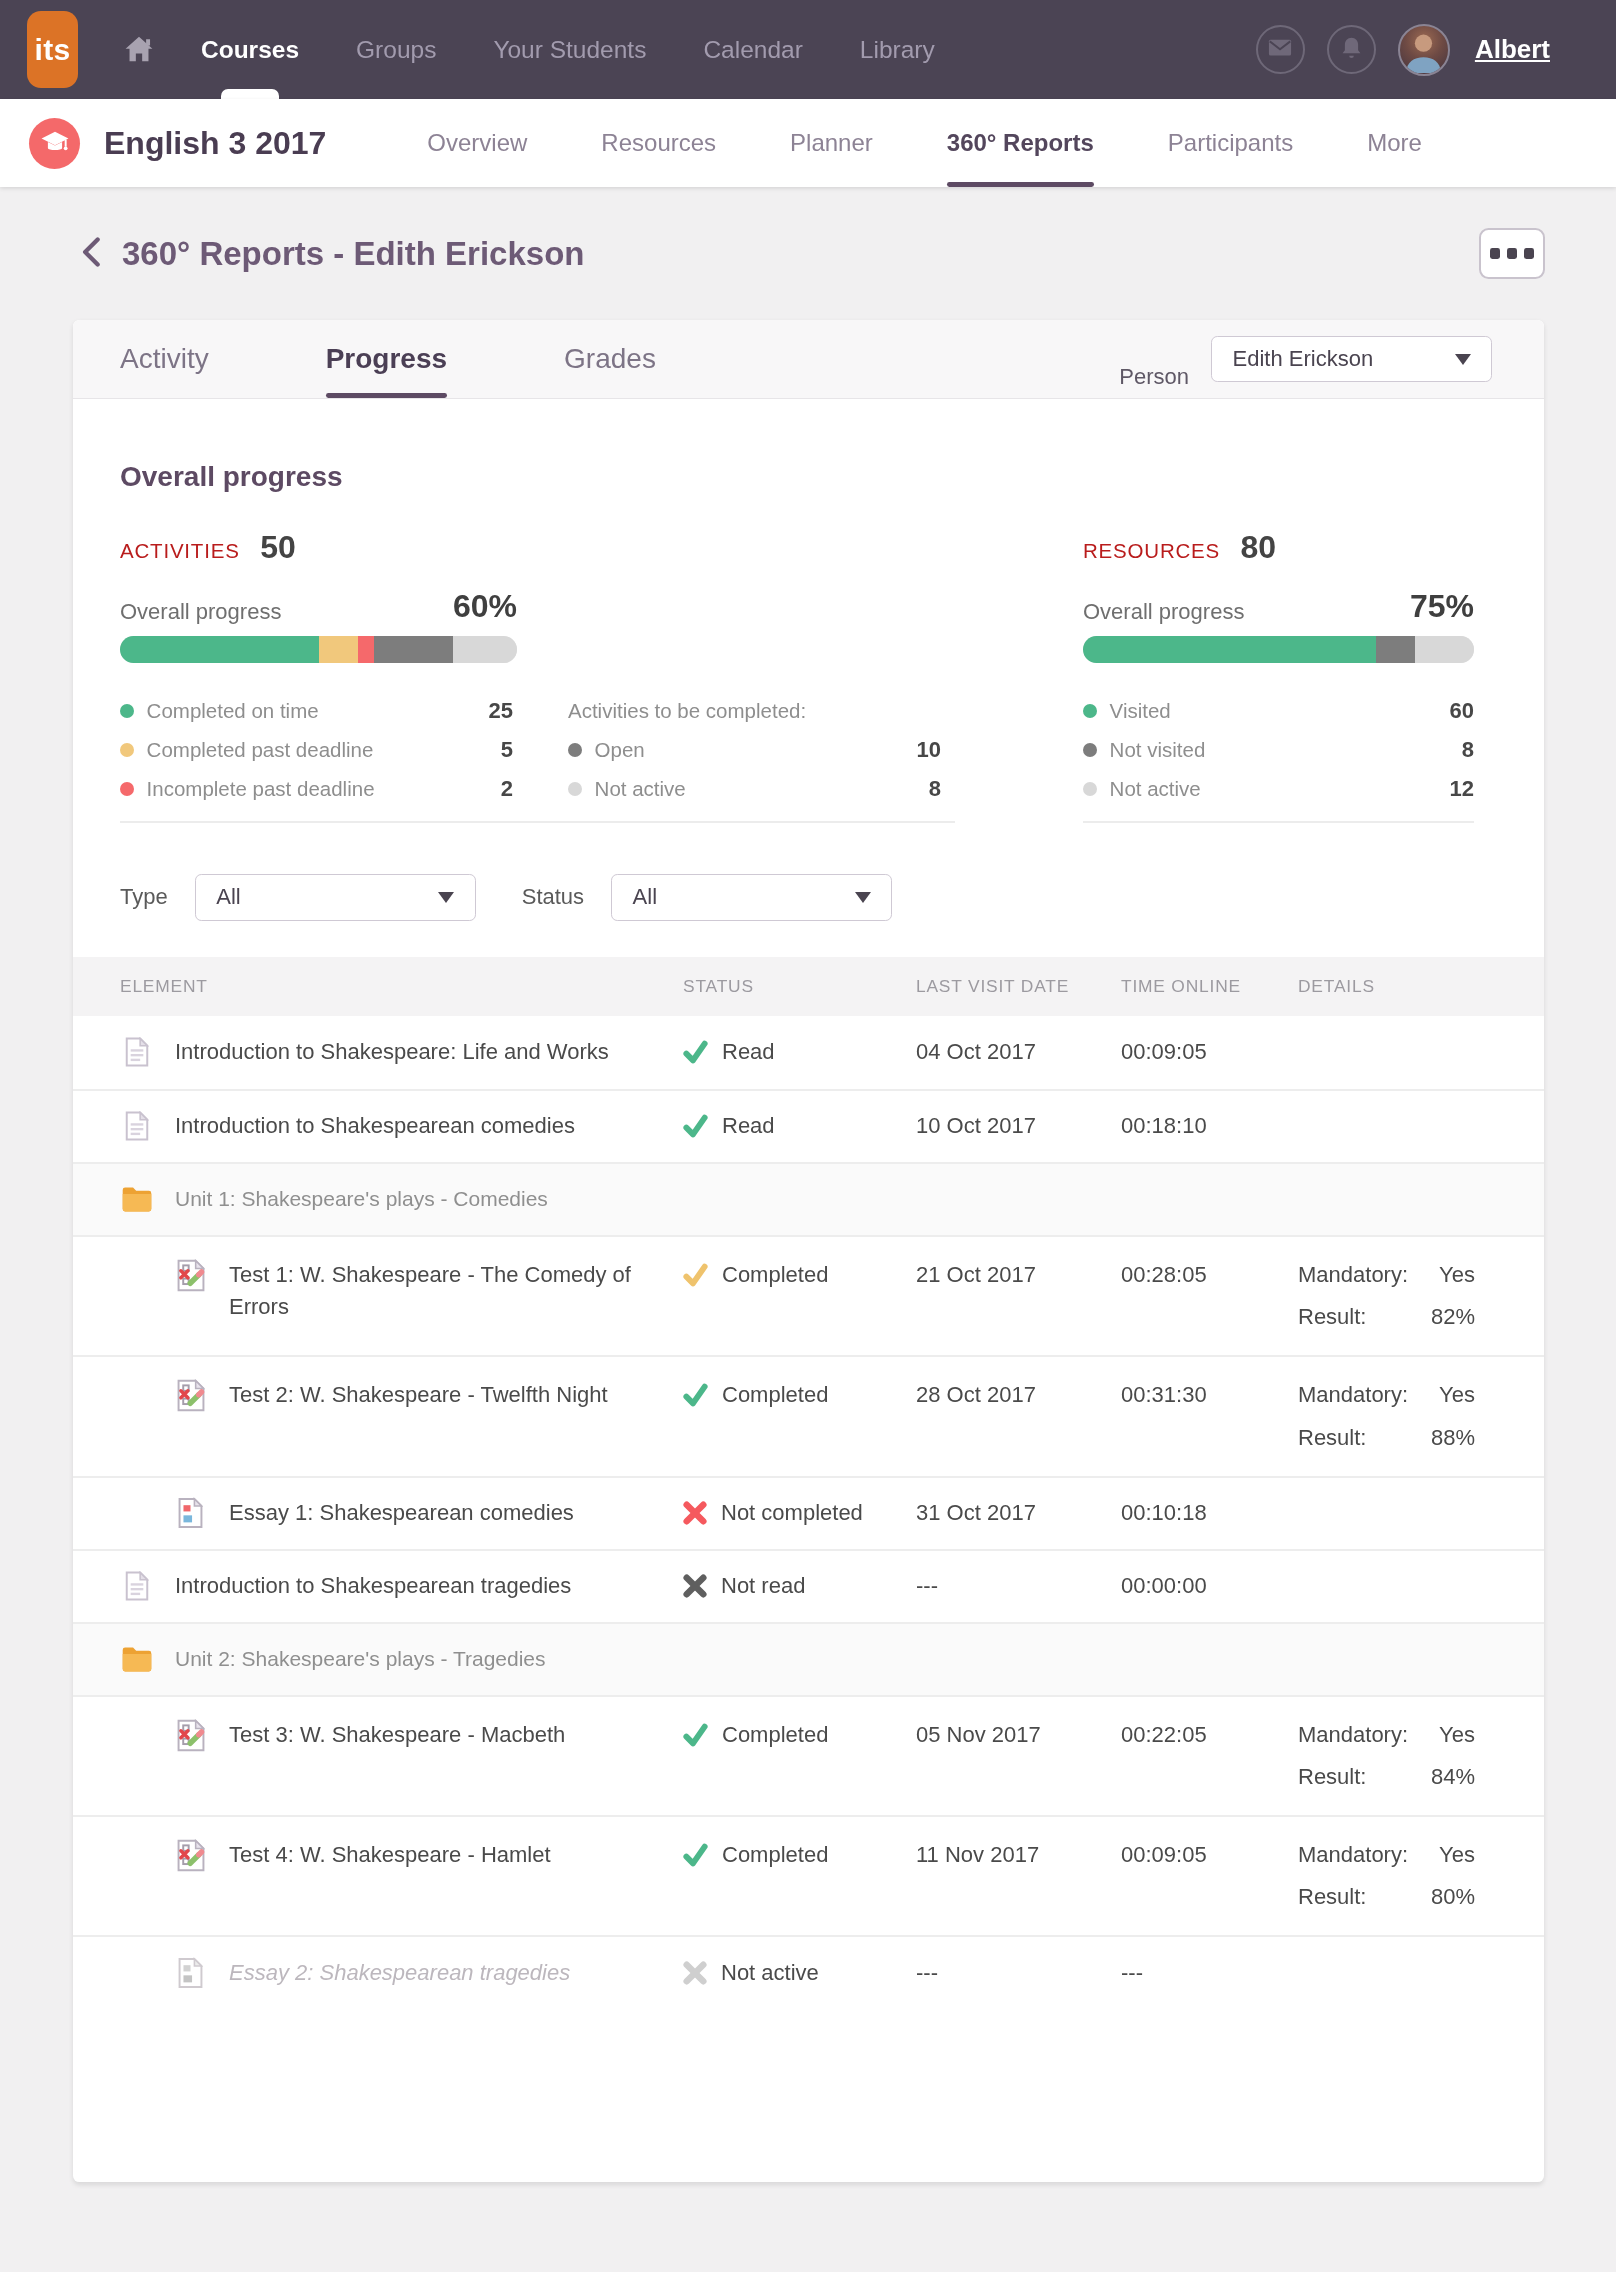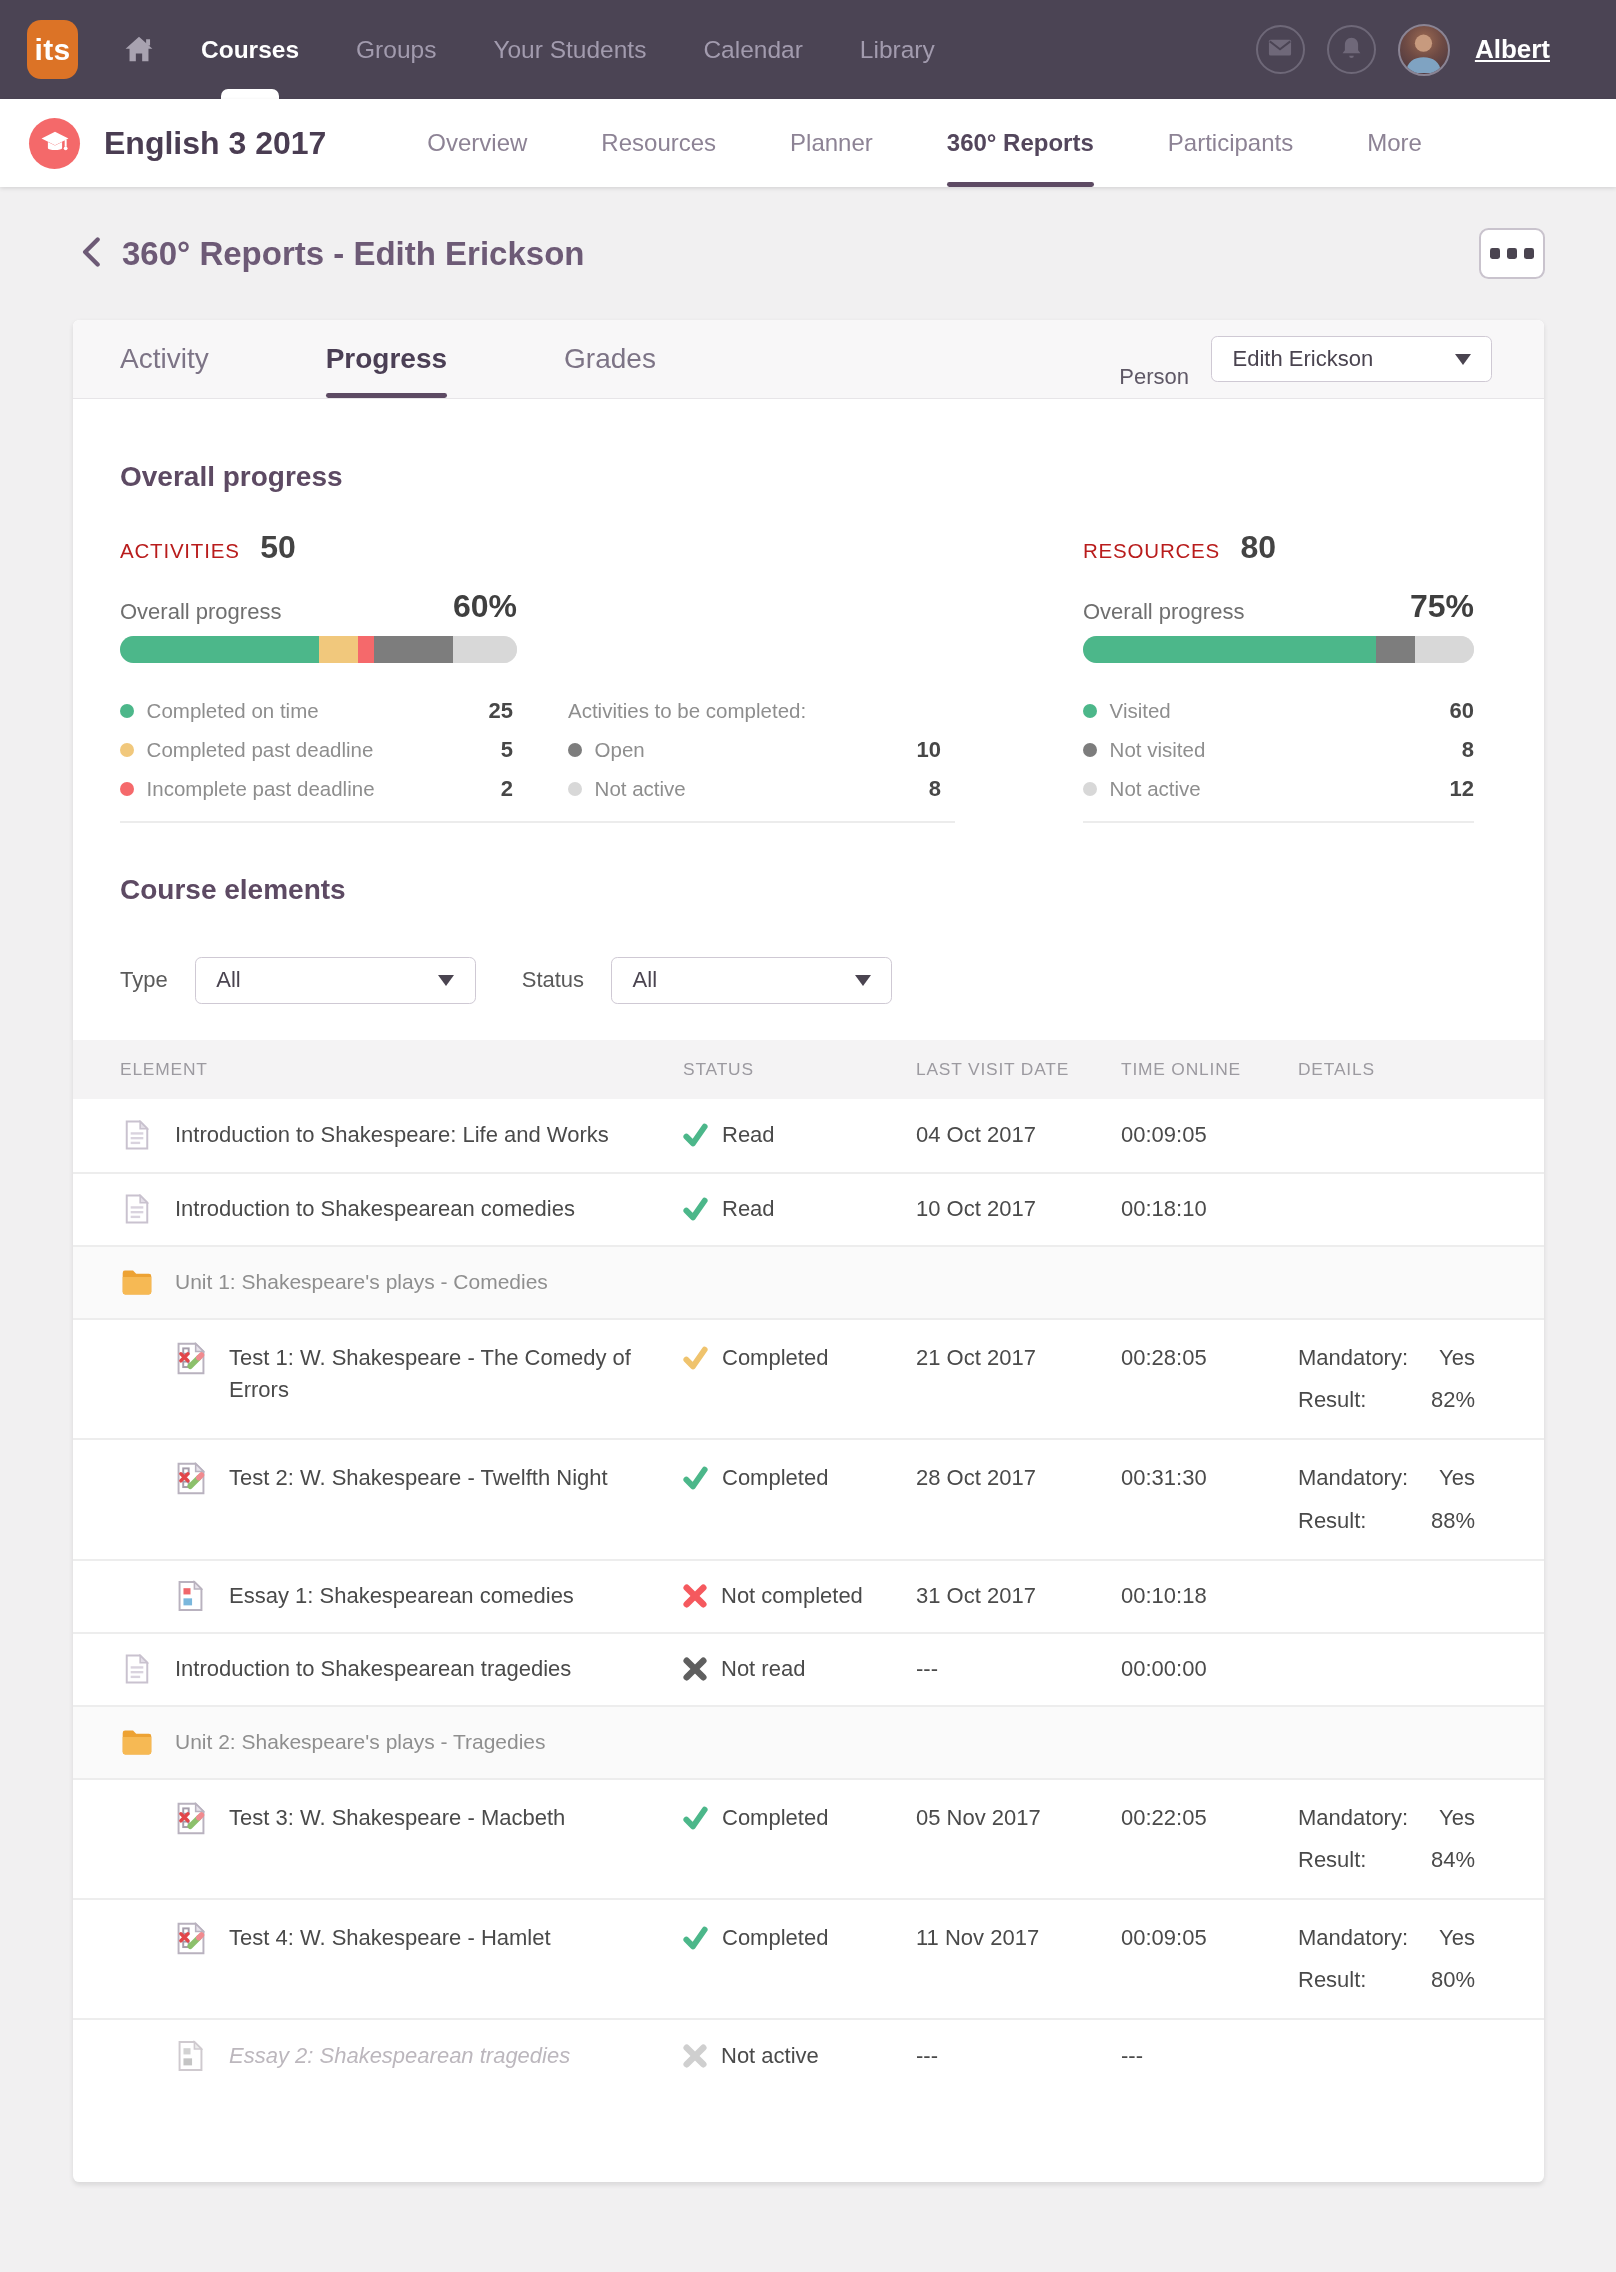--- a/index.html
+++ b/index.html
@@ -5,21 +5,21 @@
   * { margin:0; padding:0; box-sizing:border-box; }
   html,body { background:#e9e8ea; }
   .screen {
     position:relative; width:1616px; height:2273px;
     background:#f1f0f1; overflow:hidden;
     font-family:"Liberation Sans", sans-serif; color:#4a4a4a;
   }
 
   
   .topnav { height:99px; background:#4b4454; display:flex; align-items:center; padding:0 66px 0 27px; }
-  .logo { width:51px; height:59px; background:#dc7326; border-radius:14px; display:flex; align-items:center; justify-content:center;
+  .logo { width:51px; height:77px; background:#dc7326; border-radius:14px; display:flex; align-items:center; justify-content:center;
           color:#fff; font-size:30px; font-weight:bold; letter-spacing:0.4px; }
   .home { margin-left:46px; display:flex; align-items:center; }
   .topnav-items { display:flex; height:100%; margin-left:47px; }
   .nav-item { position:relative; height:100%; display:flex; align-items:center; margin-right:57px; font-size:24.5px; color:#a29bae; cursor:pointer; }
   .nav-item.active { color:#fff; font-weight:bold; }
   .nav-item.active::after { content:""; position:absolute; bottom:0; left:50%; transform:translateX(-50%);
     width:58px; height:10.3px; background:#fff; border-radius:7px 7px 0 0; }
   .top-right { margin-left:auto; display:flex; align-items:center; gap:22px; }
   .circ-btn { width:49px; height:49px; border:2.4px solid #6e6878; border-radius:50%; display:flex; align-items:center; justify-content:center; }
   .avatar { width:52px; height:52px; border-radius:50%; border:2.4px solid #8a8494; overflow:hidden;
@@ -329,21 +329,20 @@
               <span class="dot" style="background: rgb(216, 216, 216);"></span>
               <span class="leg-label">Not active</span>
               <span class="leg-val">12</span>
             </div>
           </div>
         </div>
         <div class="divider"></div>
       </div>
     </div>
 
-    <div class="sec-heading" style="margin-top:51px;">Course elements</div>
 
     <div class="filters">
       <span class="filter-label">Type</span>
       <div class="select-box">
         <span>All</span>
         <span class="tri-down"></span>
       </div>
       <div class="gap"></div>
       <span class="filter-label">Status</span>
       <div class="select-box">

